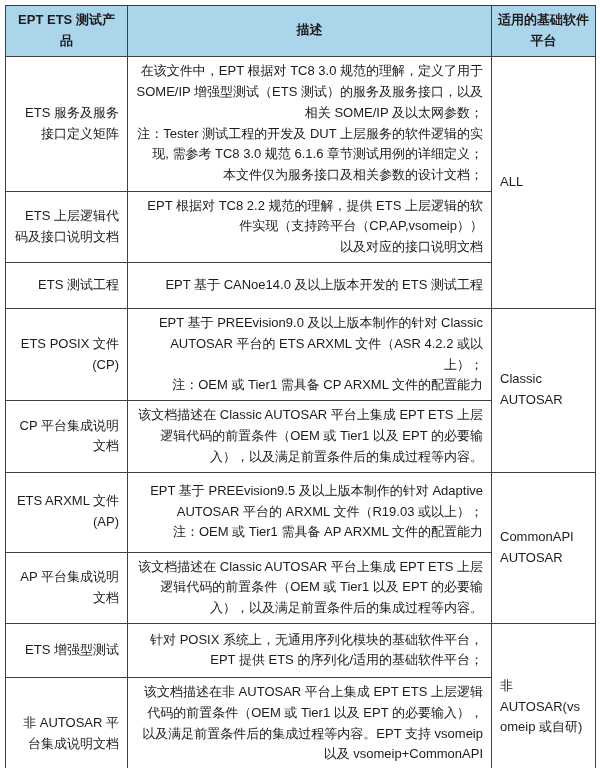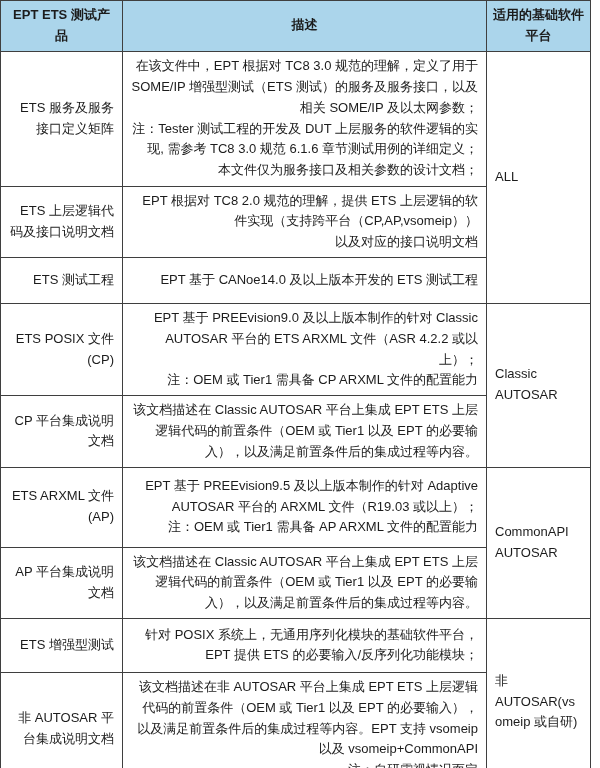--- a/index.html
+++ b/index.html
@@ -6,20 +6,21 @@
     margin: 0;
     padding: 0;
     background: #ffffff;
     font-family: "Liberation Sans", "DejaVu Sans", sans-serif;
     color: #1c1c1c;
   }
   .page {
     width: 600px;
     height: 768px;
     box-sizing: border-box;
+    padding: 5px;
     background: #ffffff;
     overflow: hidden;
   }
   table.products-table {
     width: 590px;
     border-collapse: collapse;
     table-layout: fixed;
   }
   table.products-table th,
   table.products-table td {
@@ -72,21 +73,21 @@
     <tbody>
       <tr style="height:135px;">
         <td class="c1">ETS 服务及服务接口定义矩阵</td>
         <td class="c2">在该文件中，EPT 根据对 TC8 3.0 规范的理解，定义了用于 SOME/IP 增强型测试（ETS 测试）的服务及服务接口，以及相关 SOME/IP 及以太网参数；
 注：Tester 测试工程的开发及 DUT 上层服务的软件逻辑的实现, 需参考 TC8 3.0 规范 6.1.6 章节测试用例的详细定义；
 本文件仅为服务接口及相关参数的设计文档；</td>
         <td class="c3" rowspan="3">ALL</td>
       </tr>
       <tr style="height:64px;">
         <td class="c1">ETS 上层逻辑代码及接口说明文档</td>
-        <td class="c2">EPT 根据对 TC8 2.0 规范的理解，提供 ETS 上层逻辑的软件实现（支持跨平台（CP,AP,vsomeip））
+        <td class="c2">EPT 根据对 TC8 2.2 规范的理解，提供 ETS 上层逻辑的软件实现（支持跨平台（CP,AP,vsomeip））
 以及对应的接口说明文档</td>
       </tr>
       <tr style="height:46px;">
         <td class="c1">ETS 测试工程</td>
         <td class="c2">EPT 基于 CANoe14.0 及以上版本开发的 ETS 测试工程</td>
       </tr>
       <tr style="height:84px;">
         <td class="c1">ETS POSIX 文件 (CP)</td>
         <td class="c2">EPT 基于 PREEvision9.0 及以上版本制作的针对 Classic AUTOSAR 平台的 ETS ARXML 文件（ASR 4.2.2 或以上）；
 注：OEM 或 Tier1 需具备 CP ARXML 文件的配置能力</td>
@@ -101,21 +102,21 @@
         <td class="c2">EPT 基于 PREEvision9.5 及以上版本制作的针对 Adaptive AUTOSAR 平台的 ARXML 文件（R19.03 或以上）；
 注：OEM 或 Tier1 需具备 AP ARXML 文件的配置能力</td>
         <td class="c3" rowspan="2">CommonAPI AUTOSAR</td>
       </tr>
       <tr style="height:62px;">
         <td class="c1">AP 平台集成说明文档</td>
         <td class="c2">该文档描述在 Classic AUTOSAR 平台上集成 EPT ETS 上层逻辑代码的前置条件（OEM 或 Tier1 以及 EPT 的必要输入），以及满足前置条件后的集成过程等内容。</td>
       </tr>
       <tr style="height:54px;">
         <td class="c1">ETS 增强型测试</td>
-        <td class="c2">针对 POSIX 系统上，无通用序列化模块的基础软件平台，EPT 提供 ETS 的必要输入/反序列化功能模块；</td>
+        <td class="c2">针对 POSIX 系统上，无通用序列化模块的基础软件平台，EPT 提供 ETS 的序列化/适用的基础软件平台；</td>
         <td class="c3" rowspan="2">非 AUTOSAR(vsomeip 或自研)</td>
       </tr>
       <tr style="height:108px;">
         <td class="c1">非 AUTOSAR 平台集成说明文档</td>
         <td class="c2">该文档描述在非 AUTOSAR 平台上集成 EPT ETS 上层逻辑代码的前置条件（OEM 或 Tier1 以及 EPT 的必要输入），以及满足前置条件后的集成过程等内容。EPT 支持 vsomeip 以及 vsomeip+CommonAPI
 注：自研需视情况而定</td>
       </tr>
     </tbody>
   </table>
 </div>

